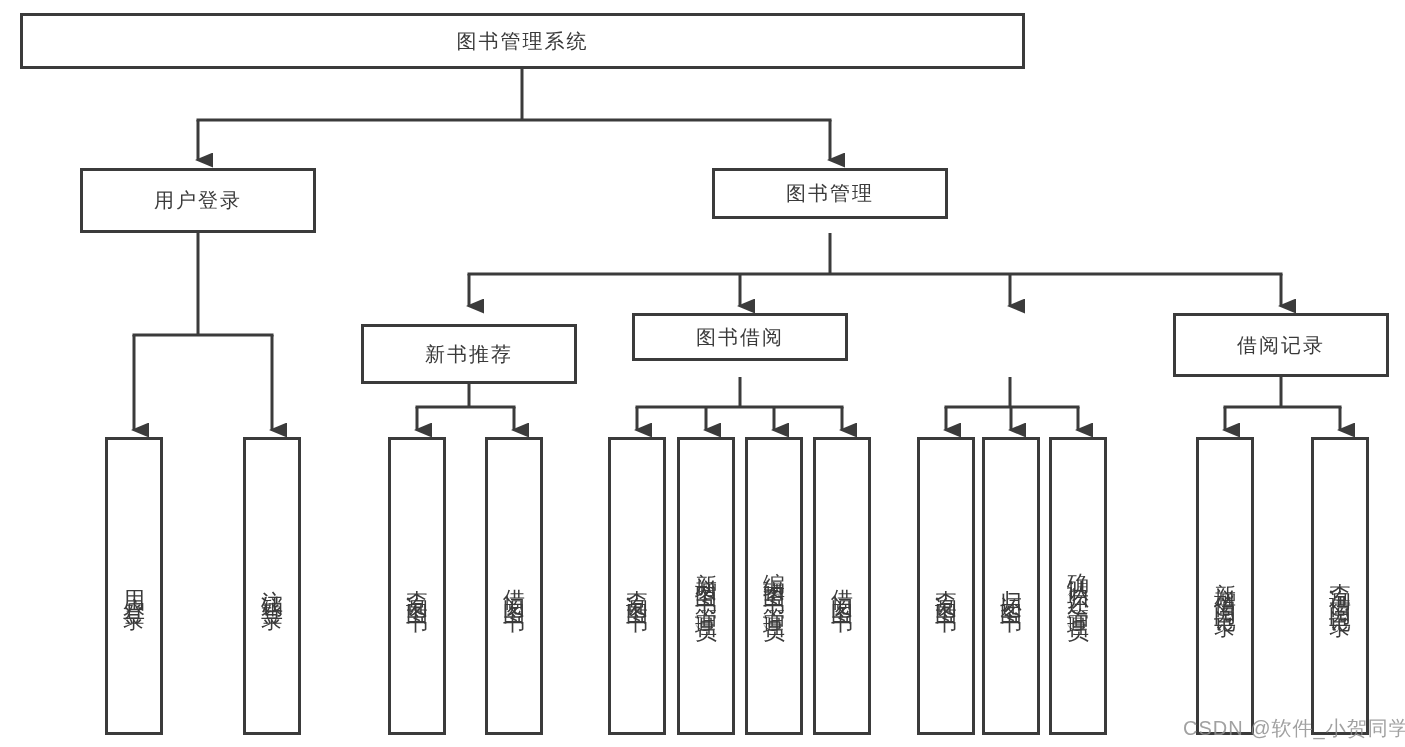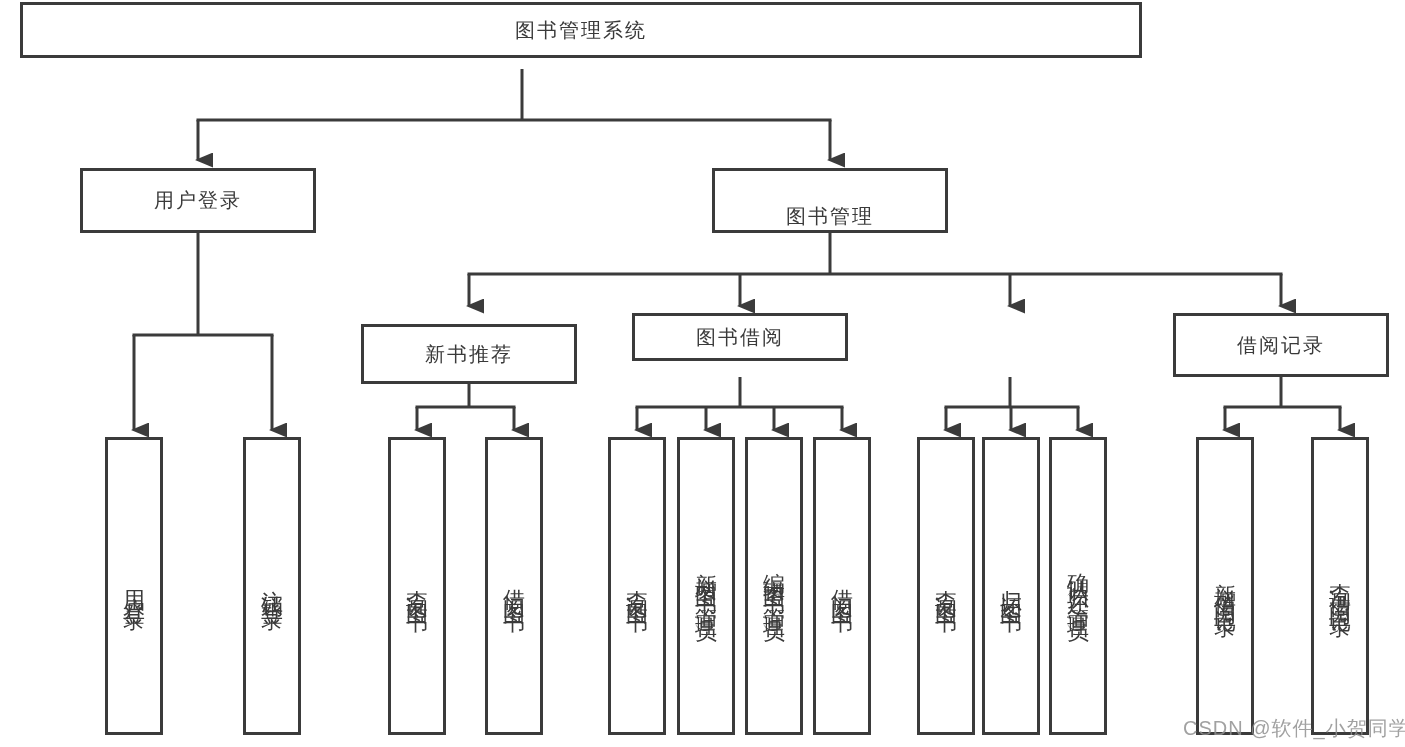--- a/index.html
+++ b/index.html
@@ -32,24 +32,24 @@
   }
   .v-label{
     writing-mode:vertical-rl;
     text-orientation:mixed;
     font-size:22px;
     letter-spacing:7px;
     line-height:1;
     white-space:nowrap;
   }
   
-  .n-root   {left:20px;  top:2px;  width:1122px; height:56px;}
+  .n-root   {left:20px;  top:13px;  width:1005px; height:56px;}
   
   .n-login  {left:80px;  top:168px; width:236px;  height:65px;}
-  .n-mgmt   {left:712px; top:168px; width:236px;  height:65px;align-items:flex-end;}
+  .n-mgmt   {left:712px; top:168px; width:236px;  height:51px;}
   
   .n-newrec {left:361px; top:324px; width:216px;  height:60px;}
   .n-borrow {left:632px; top:313px; width:216px;  height:48px;}
   .n-current{left:902px; top:313px; width:216px;  height:64px;}
   .n-record {left:1173px;top:313px; width:216px;  height:64px;}
   
   .leaf{top:437px;width:58px;height:298px;}
   .lf-1 {left:105px;}
   .lf-2 {left:243px;}
   .lf-3 {left:388px;}

